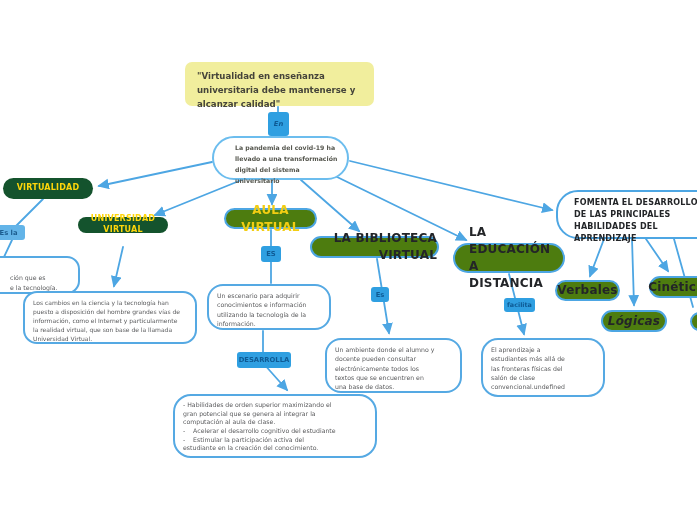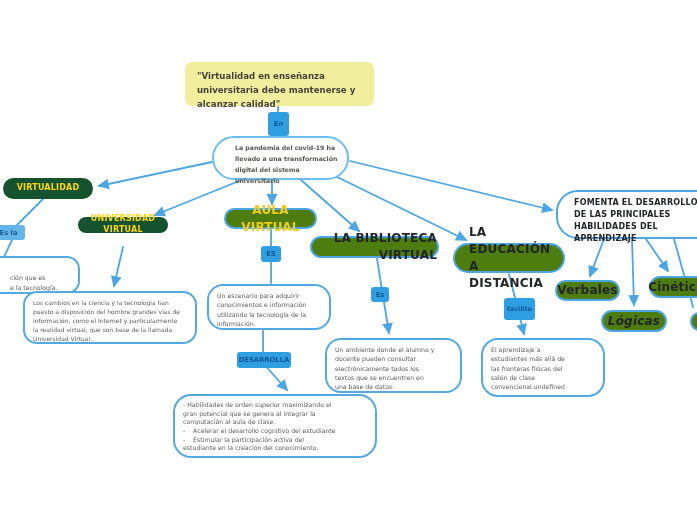--- a/index.html
+++ b/index.html
@@ -134,21 +134,21 @@
   <div class="node whitepill" style="left:310px;top:236px;width:129px;height:22px;text-align:right;">LA BIBLIOTECA VIRTUAL</div>
   <div class="node tag" style="left:371px;top:287px;width:18px;height:15px;">Es</div>
   <div class="node detail" style="left:325px;top:338px;width:137px;height:55px;border-radius:16px;">Un ambiente donde el alumno y
 docente pueden consultar
 electrónicamente todos los
 textos que se encuentren en
 una base de datos.</div>
 
   <div class="node whitepill leftalign" style="left:453px;top:243px;width:112px;height:30px;">LA EDUCACIÓN A
 DISTANCIA</div>
-  <div class="node tag" style="left:504px;top:298px;width:31px;height:22px;font-size:6.4px;">facilita</div>
+  <div class="node tag" style="left:504px;top:298px;width:31px;height:14px;font-size:6.4px;">facilita</div>
   <div class="node detail" style="left:481px;top:338px;width:124px;height:59px;border-radius:17px;">El aprendizaje a
 estudiantes más allá de
 las fronteras físicas del
 salón de clase
 convencional.undefined</div>
 
   <div class="node bigheader" style="left:556px;top:190px;width:175px;height:49px;">FOMENTA EL DESARROLLO
 DE LAS PRINCIPALES
 HABILIDADES DEL
 APRENDIZAJE</div>

